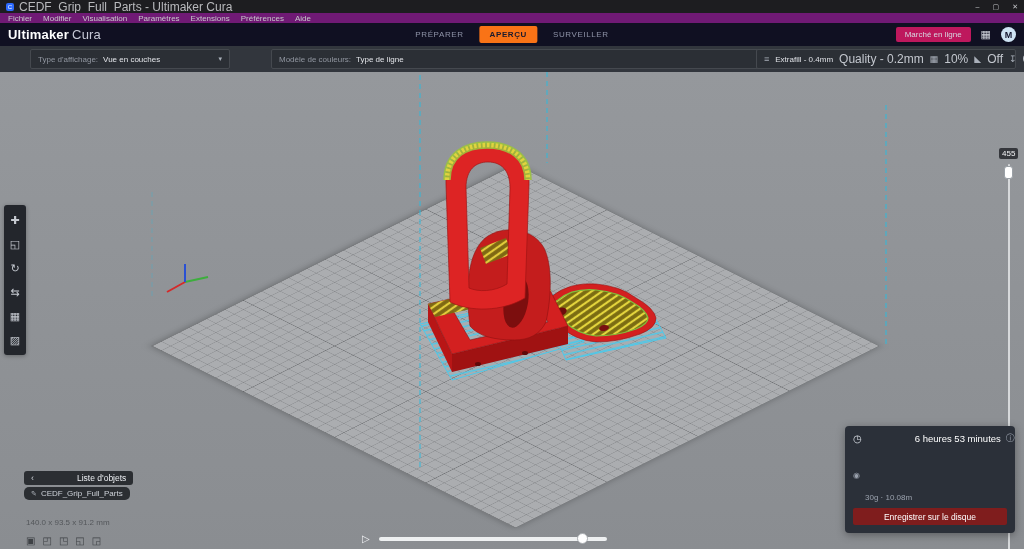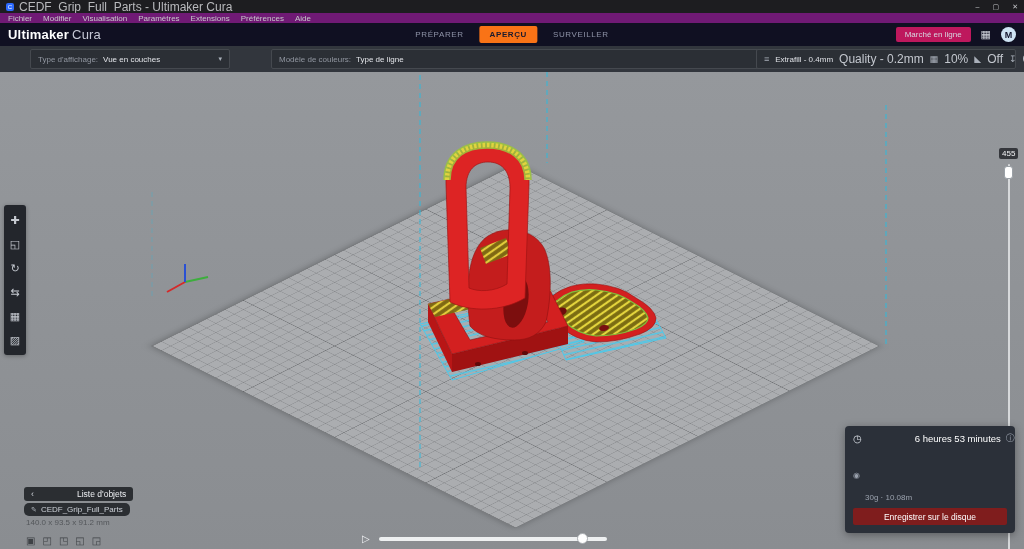--- a/index.html
+++ b/index.html
@@ -74,21 +74,21 @@
   .sim-handle { position:absolute; left:198px; top:-4px; width:11px; height:11px; border-radius:50%; background:#fff; border:1px solid #a7abaf; }
 
   
   .object-list { position:absolute; left:24px; bottom:22px; }
   .ol-head { display:flex; align-items:center; gap:5px; background:rgba(32,35,40,.9); border-radius:3px; padding:2px 7px; width:max-content; }
   .ol-head .ic { font-size:9px; color:#cfd3d9; }
   .ol-head .txt { font-size:8.5px; color:#eceef1;margin-left:38px; }
   .ol-item { display:flex; align-items:center; gap:4px; background:rgba(32,35,40,.9); border-radius:5px; padding:2px 7px; margin-top:2px; width:max-content; }
   .ol-item .ic { font-size:7px; color:#aeb3ba; }
   .ol-item .txt { font-size:8px; color:#ced2d8; }
-  .ol-dims { font-size:8px; color:#54575b; margin-top:2px; padding-left:2px; }
+  .ol-dims { font-size:8px; color:#54575b; margin-top:18px; padding-left:2px; }
 
   
   .view-presets { position:absolute; left:26px; bottom:3px; display:flex; gap:7px; }
   .vp { font-size:10px; color:#3f4246; }
 
   
   .job-panel { position:absolute; right:9px; bottom:16px; width:170px; background:#2b3039; border-radius:4px; padding:6px 8px 8px; box-shadow:0 2px 8px rgba(0,0,0,.35); }
   .jp-row1 { display:flex; align-items:center; gap:5px; }
   .jp-clock { font-size:10px; color:#d7dbe2; }
   .jp-time { font-size:9.5px; font-weight:normal; color:#fff; white-space:nowrap;padding-left:48px; }

